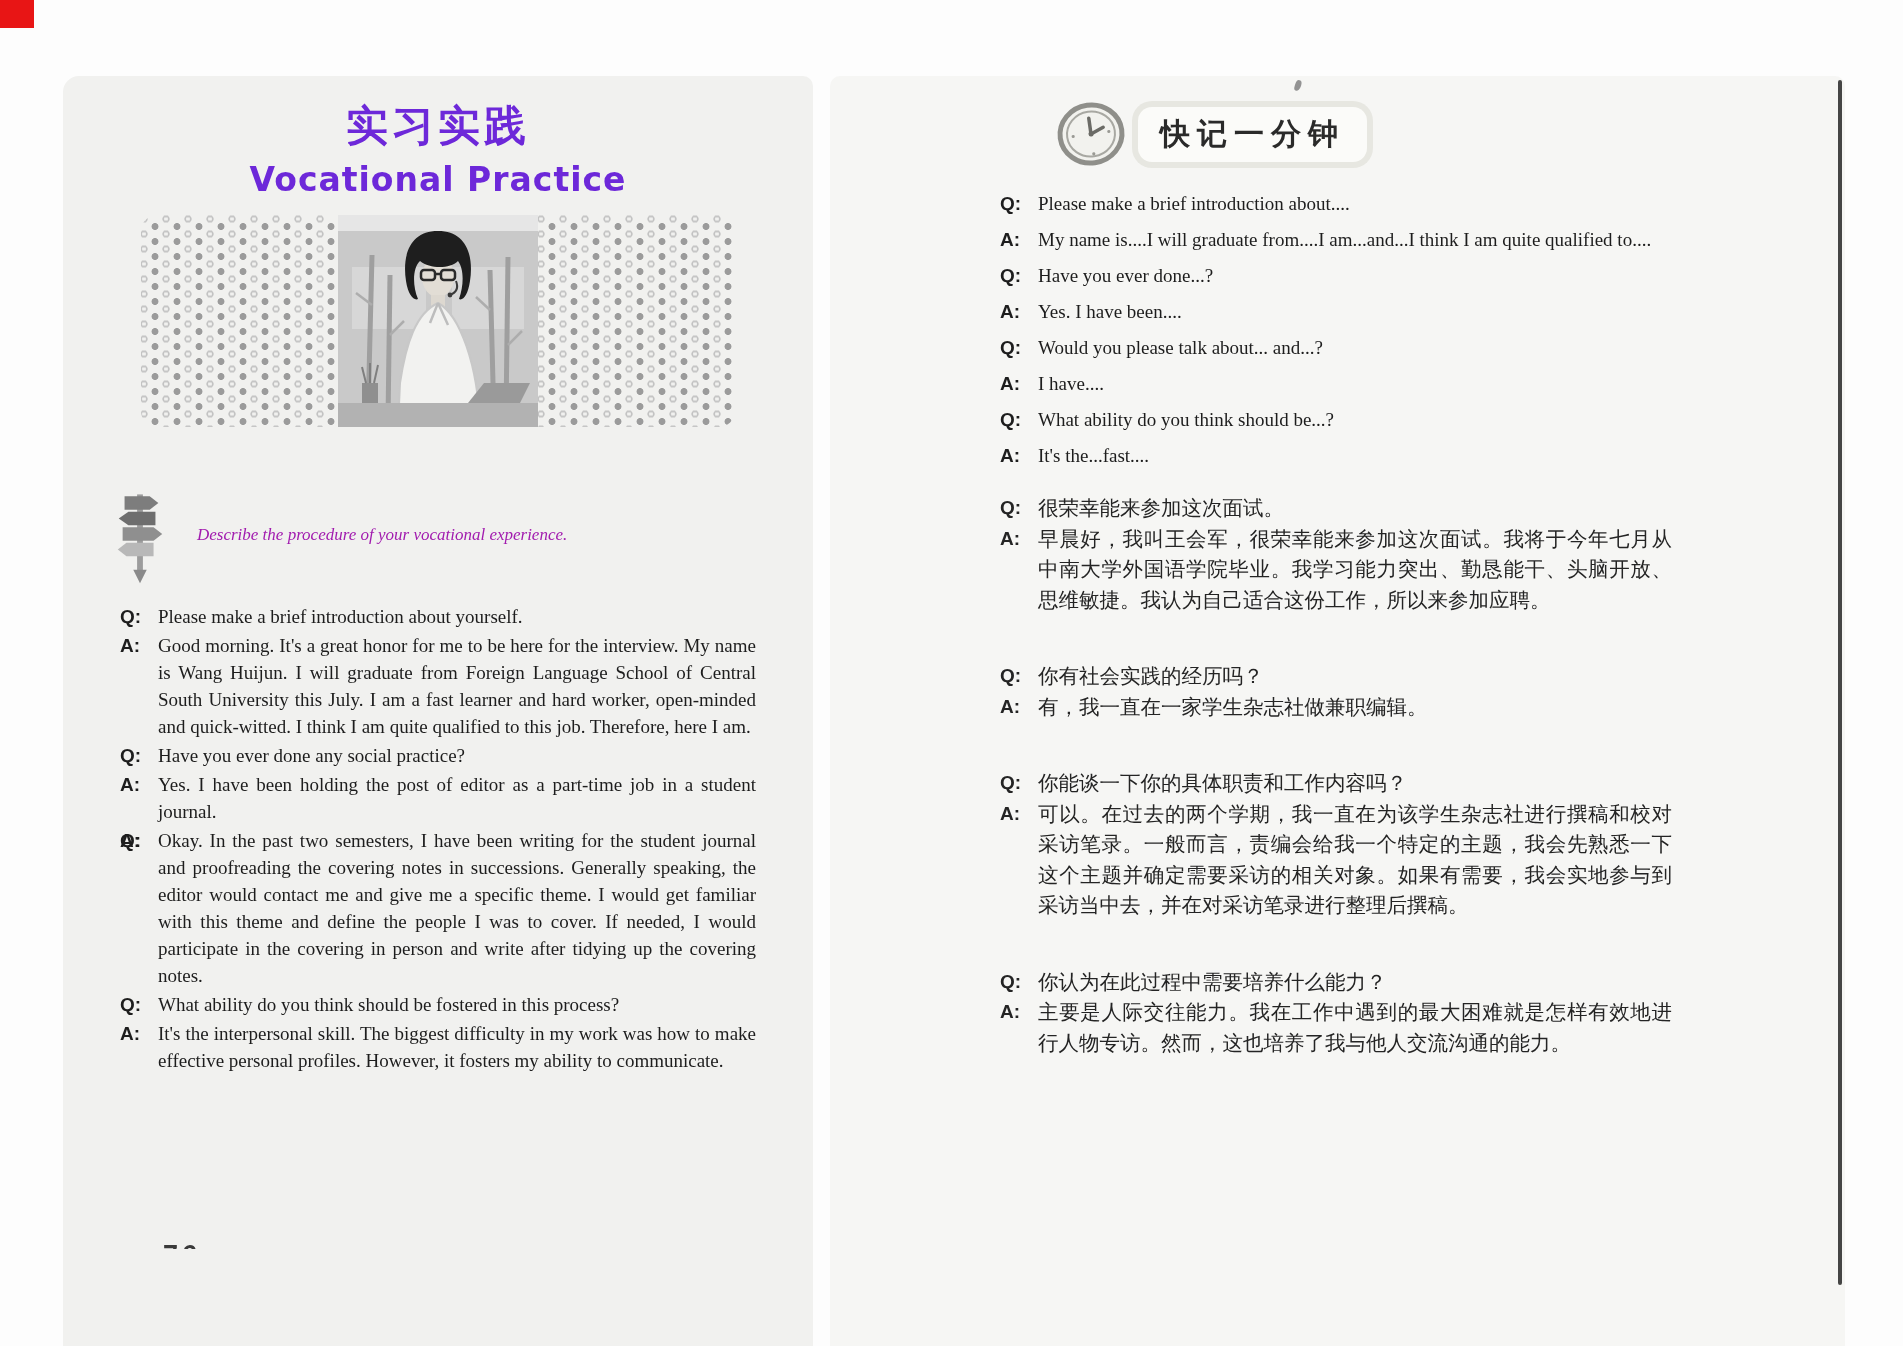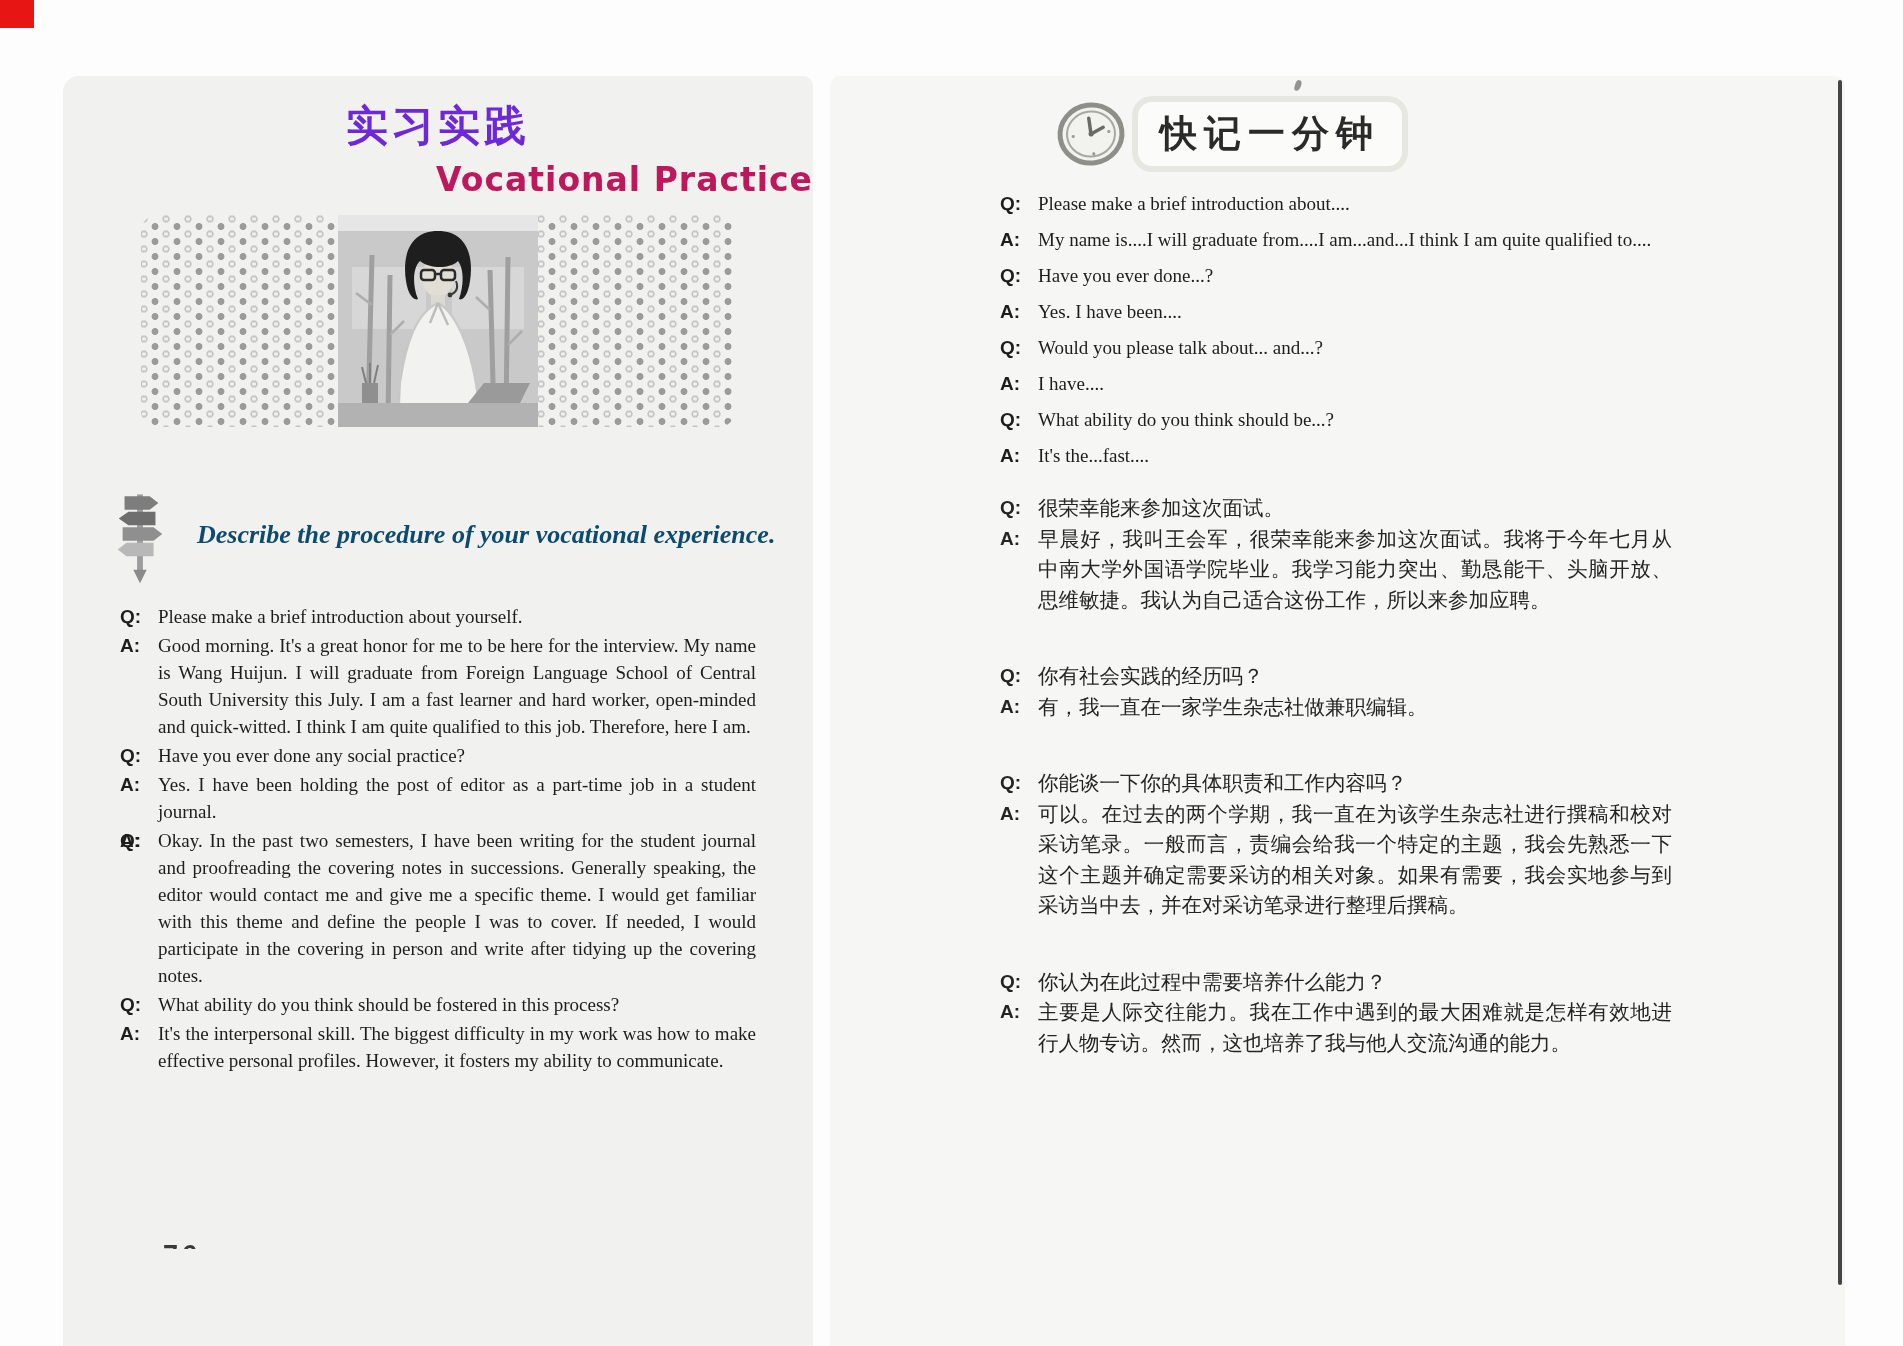--- a/index.html
+++ b/index.html
@@ -16,40 +16,40 @@
   .page-right{left:830px;width:1015px;background:#f6f6f4;border-radius:10px 10px 0 0;
               box-sizing:border-box;}
   .spine-line{position:absolute;left:1838px;top:80px;width:4px;height:1205px;background:#262626;
               border-radius:2px;opacity:.85;}
   .stray-mark{position:absolute;left:1295px;top:80px;width:6px;height:11px;background:#7a7a7a;
               border-radius:50% 50% 60% 40%;transform:rotate(18deg);opacity:.8;}
 
   
   .title-cn{margin:22px 0 0 0;text-align:center;font-family:"DejaVu Sans",sans-serif;
             font-size:42px;font-weight:700;letter-spacing:4px;color:#6d28d9;}
-  .title-en{margin:6px 0 0 0;text-align:right;font-family:"DejaVu Sans",sans-serif;
-            font-size:33px;font-weight:700;letter-spacing:1px;color:#be185d;}
+  .title-en{margin:6px 0 0 0;text-align:center;font-family:"DejaVu Sans",sans-serif;
+            font-size:33px;font-weight:700;letter-spacing:1px;color:#6d28d9;}
 
   
   .illus{margin:16px auto 0 auto;width:594px;height:212px;display:flex;}
   .dots{width:197px;height:212px;
         background-image:
           radial-gradient(circle, #9b9b9b 3.1px, rgba(0,0,0,0) 3.8px),
           radial-gradient(circle, rgba(0,0,0,0) 1.7px, #c3c3c3 2.1px 3.3px, rgba(0,0,0,0) 4px);
         background-size:22px 15px, 22px 15px;
         background-position:3px 4px, 14px 11.5px;}
   .dots-left{border-radius:16px 0 0 16px;}
   .dots-right{border-radius:0 16px 16px 0;}
   .photo{width:200px;height:212px;flex:0 0 auto;}
 
   
   .prompt-row{display:flex;align-items:center;gap:28px;}
   .page-left .prompt-row{margin:58px 0 0 48px;}
   .page-right .prompt-row{margin:48px 0 0 160px;}
-  .prompt-en{font-style:italic;font-weight:700;font-size:26px;color:#0c4a6e;}
+  .prompt-en{font-style:italic;font-weight:400;font-size:17px;color:#a21caf;}
   .prompt-cn{font-style:italic;font-size:21px;color:#2e2e2e;letter-spacing:2.5px;
              font-family:"DejaVu Serif", serif;}
 
   
   .qa{box-sizing:border-box;}
   .qa-row{position:relative;padding-left:38px;text-align:justify;}
   .spk{position:absolute;left:0;top:0;font-family:"Liberation Sans",sans-serif;font-weight:bold;}
 
   .qa-en{margin:18px 57px 0 57px;font-size:19px;line-height:27px;}
   .qa-en .spk{font-size:19px;}
@@ -63,21 +63,21 @@
   .qa-cn{margin:26px 45px 0 170px;width:672px;font-size:20.5px;line-height:30.5px;
          font-family:"DejaVu Sans", sans-serif;color:#242424;}
   .qa-cn .spk{font-size:19px;}
   .qa-cn .qa-group{margin-bottom:46px;}
 
   
   .header-badge{display:flex;align-items:center;margin:20px 0 0 218px;}
   .clock-wrap{width:86px;height:76px;flex:0 0 auto;margin-right:4px;position:relative;z-index:2;}
   .badge-label{background:#fbfbf9;border-radius:14px;padding:7px 22px;
                box-shadow:0 0 0 6px #e7e7e1;font-family:"DejaVu Sans",sans-serif;
-               font-weight:700;font-size:37px;letter-spacing:7px;color:#2a2a2a;}
+               font-weight:700;font-size:30px;letter-spacing:7px;color:#2a2a2a;}
 
   
   .pageno{position:absolute;left:100px;top:1164px;height:9px;width:60px;overflow:hidden;
           font-family:"Liberation Sans",sans-serif;font-weight:bold;font-size:27px;color:#3a3a3a;
           letter-spacing:4px;}
 </style>
 </head>
 <body>
 
 <div class="canvas">

